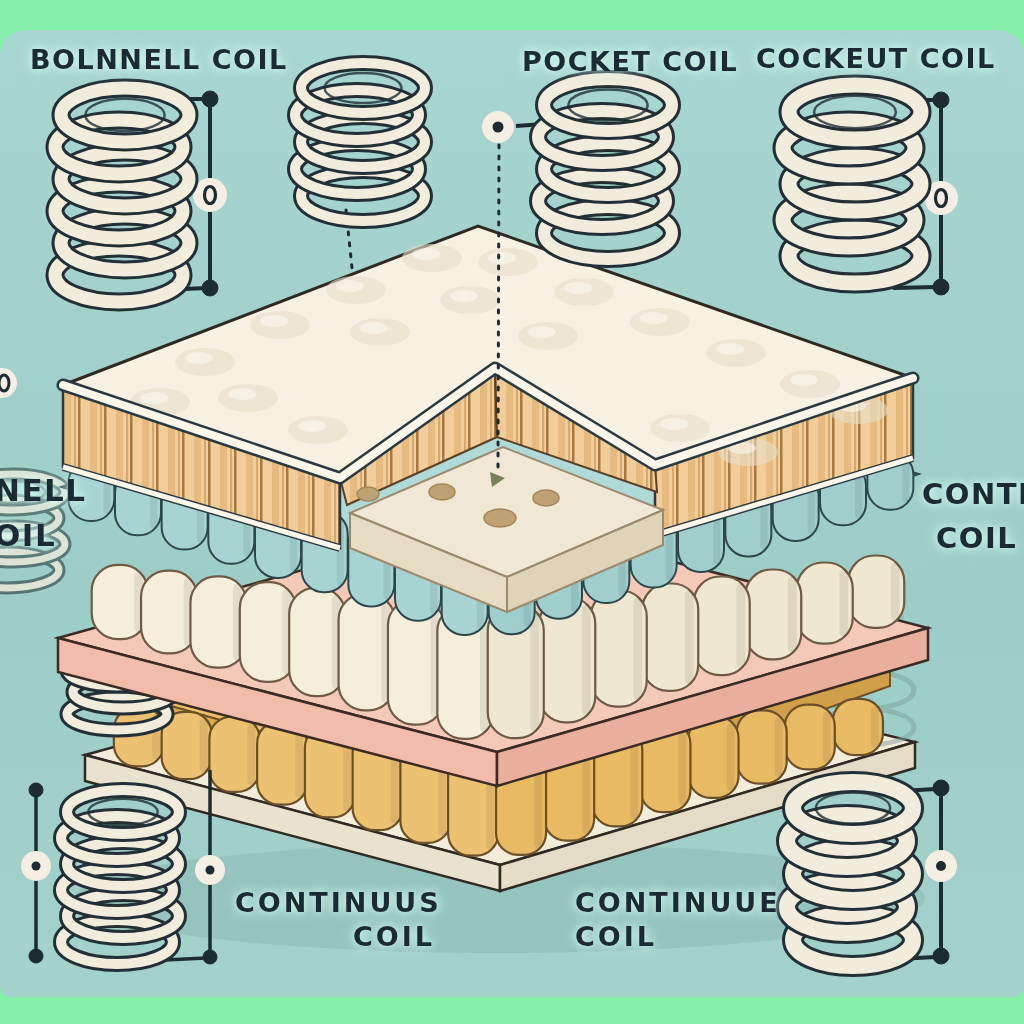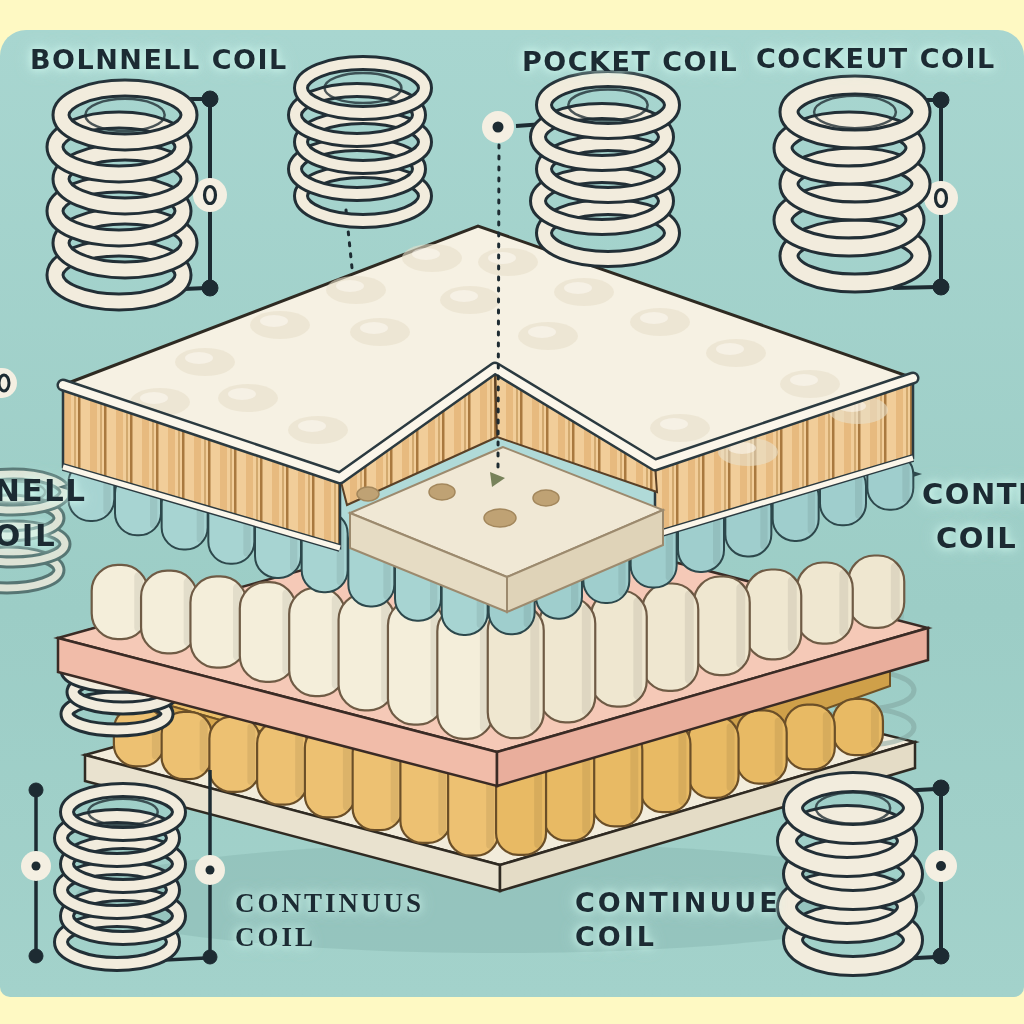--- a/index.html
+++ b/index.html
@@ -1,31 +1,31 @@
 <!DOCTYPE html>
 <html><head>
 <meta charset="utf-8">
 <style>
   html,body{margin:0;padding:0;background:#ece2cc;}
   .canvas{position:relative;width:1024px;height:1024px;overflow:hidden;
-          background:#fef9c3;font-family:"DejaVu Sans",sans-serif;}
+          background:#86efac;font-family:"DejaVu Sans",sans-serif;}
   .panel{position:absolute;left:0;right:0;top:30px;bottom:27px;
          background:linear-gradient(#a8d6d0,#9ccdc6 60%,#a3d2cb);
          border-radius:26px 26px 10px 10px;}
   .art{position:absolute;left:0;top:0;width:1024px;height:1024px;}
   .lbl{position:absolute;color:#1c2b33;font-weight:bold;letter-spacing:1.5px;
        text-shadow:0 0 9px #d8fff4,0 0 18px rgba(201,245,234,.8);white-space:nowrap;}
   .lbl .l2{display:block;}
   .tl{left:30px;top:44px;font-size:27px;}
   .tc{left:522px;top:46px;font-size:27px;}
   .tr{left:756px;top:43px;font-size:27px;}
   .ml{left:-6px;top:468px;font-size:31px;line-height:45px;}
   .mr{left:922px;top:472px;font-size:29px;line-height:44px;}
   .mr .l2{padding-left:14px;}
-  .bl{left:235px;top:886px;width:200px;text-align:left;font-size:27px;line-height:34px;letter-spacing:3px;font-family:Liberation Serif, serif;}
+  .bl{left:235px;top:886px;width:200px;text-align:right;font-size:27px;line-height:34px;letter-spacing:3px;}
   .br{left:575px;top:886px;width:200px;text-align:left;font-size:27px;line-height:34px;letter-spacing:3px;}
 </style>
 </head>
 <body>
 
 <div class="canvas">
   <div class="panel"></div>
 
   <svg id="art" class="art" viewBox="0 0 1024 1024">
     <defs>

